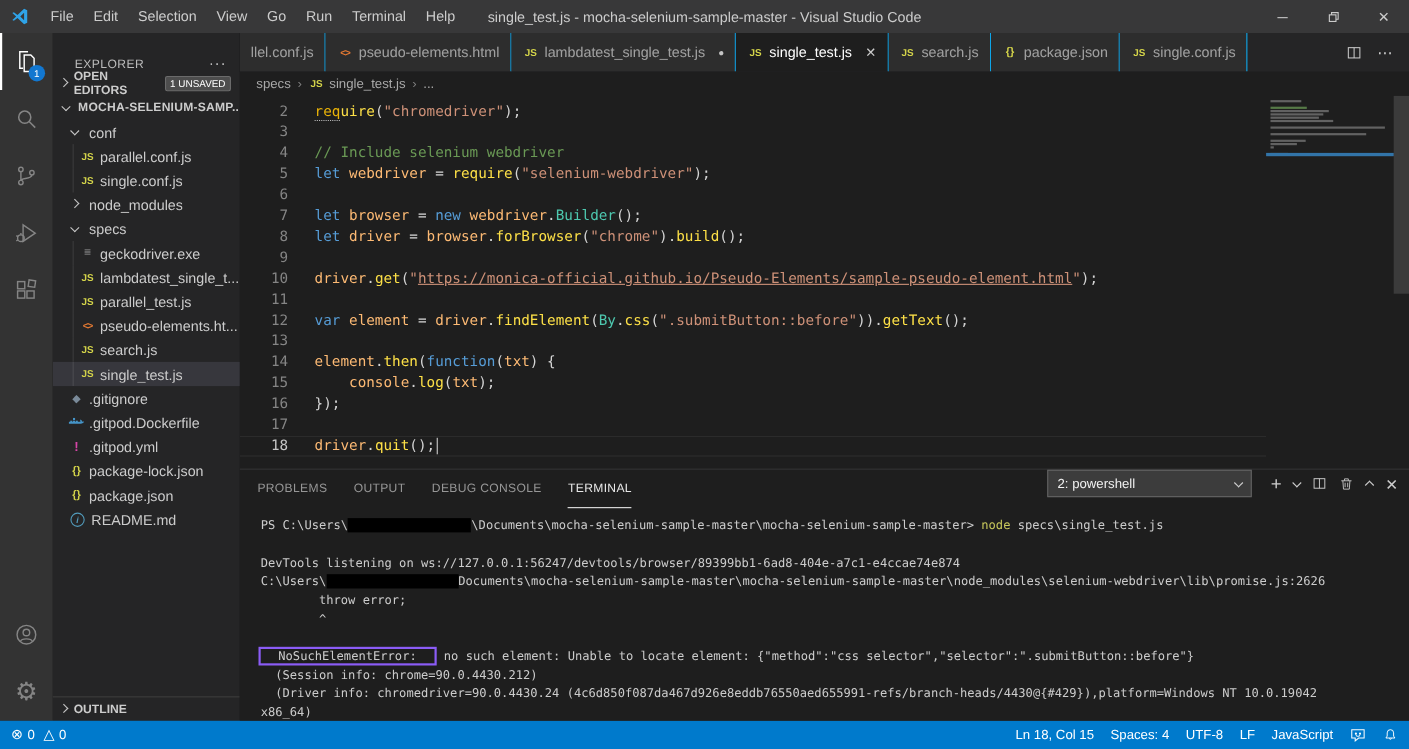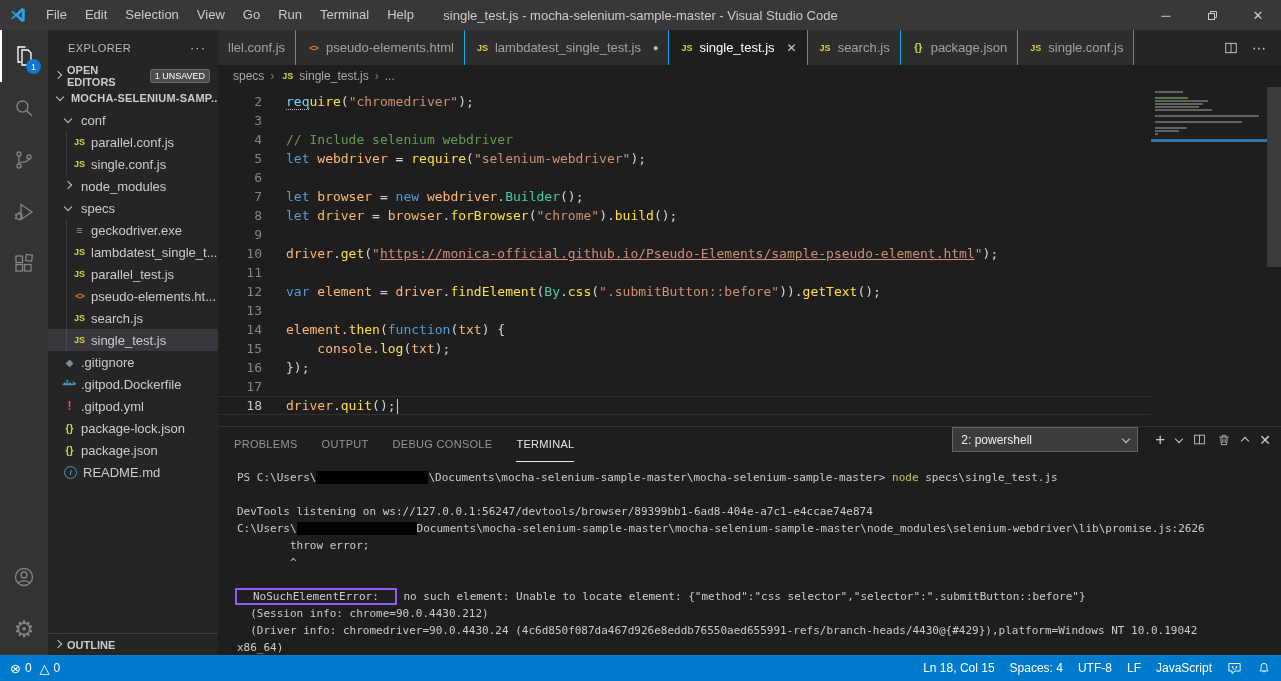--- a/index.html
+++ b/index.html
@@ -14,21 +14,21 @@
   
   .main{display:flex;height:625px}
   .activitybar{width:48px;background:#333333;display:flex;flex-direction:column;align-items:center;flex-shrink:0}
   .ab-item{width:48px;height:52px;display:flex;align-items:center;justify-content:center;position:relative;color:#858585}
   .ab-item.active{color:#ffffff;box-shadow:inset 2px 0 0 #ffffff}
   .ab-badge{position:absolute;right:7px;bottom:8px;background:#1277d0;color:#fff;font-size:9px;width:15px;height:15px;border-radius:50%;display:flex;align-items:center;justify-content:center}
   .ab-spacer{flex:1}
   .gear-glyph{font-size:23px;line-height:1;font-family:"DejaVu Sans",sans-serif}
   
   .sidebar{width:170px;background:#252526;color:#cccccc;display:flex;flex-direction:column;flex-shrink:0}
-  .sb-header{height:35px;display:flex;align-items:center;justify-content:space-between;padding:0 12px 0 20px;font-size:11px;color:#bbbbbb;letter-spacing:.4px;flex-shrink:0}
+  .sb-header{height:35px;display:flex;align-items:flex-end;justify-content:space-between;padding:0 12px 0 20px;font-size:11px;color:#bbbbbb;letter-spacing:.4px;flex-shrink:0}
   .sb-more{letter-spacing:1px;color:#ccc;font-size:13px}
   .oe-row{height:22px;display:flex;align-items:center;padding:0 8px 0 4px;font-size:11px;font-weight:bold;color:#cccccc;flex-shrink:0}
   .badge-unsaved{margin-left:auto;background:#4d4d4d;border:1px solid #6b6b6b;color:#fff;font-size:9px;padding:1px 4px;border-radius:2px;font-weight:normal;white-space:nowrap}
   .tree{flex:1;overflow:hidden;position:relative}
   .tree-row{height:22px;display:flex;align-items:center;font-size:13px;position:relative;white-space:nowrap;cursor:default}
   .tree-row.selected{background:#37373d}
   .tree-row .lbl{margin-left:4px;overflow:hidden;text-overflow:clip}
   .tree-row.root .lbl{font-weight:bold;font-size:11px;margin-left:2px;letter-spacing:.2px}
   .tree-row.g::before{content:"";position:absolute;left:18px;top:0;bottom:0;width:1px;background:rgba(255,255,255,.10)}
   .outline-row{height:21px;border-top:1px solid #3c3c3c;display:flex;align-items:center;padding-left:4px;font-weight:bold;font-size:11px;flex-shrink:0}
@@ -55,21 +55,21 @@
   .bc-sep{font-size:12px;color:#7f7f7f;margin:0 2px}
   
   .code-area{flex:1;position:relative;overflow:hidden;padding-top:5px}
   .code-line{height:19px;line-height:19px;display:flex;font-family:"DejaVu Sans Mono",monospace;font-size:13px;margin-right:130px}
   .gutter{width:44px;text-align:right;color:#858585;flex-shrink:0}
   .code-text{padding-left:24px;white-space:pre}
   .code-line.current{box-shadow:inset 0 1px 0 rgba(255,255,255,.08),inset 0 -1px 0 rgba(255,255,255,.08)}
   .code-line.current .gutter{color:#c6c6c6}
   .kw{color:#569cd6}.va{color:#fdba74}.fn{color:#fde047}.st{color:#ce9178}.co{color:#6a9955}.cl{color:#4ec9b0}.pu{color:#d4d4d4}
   .lk{color:#ce9178;text-decoration:underline}
-  .fnu{color:#7dd3fc;border-bottom:1px dotted #bbbbbb}
+  .fnu{color:#eab308;border-bottom:1px dotted #bbbbbb}
   .cursor{display:inline-block;width:1.5px;height:15px;background:#cccccc;vertical-align:middle;margin-left:1px}
   .minimap{position:absolute;top:0;right:14px;width:116px;padding-top:4px}
   .mm-line{height:2px;margin:0 0 1px 4px;background:rgba(200,200,200,.4)}
   .mm-line.mm-co{background:rgba(106,153,85,.75)}
   .mm-current{position:absolute;left:0;width:100%;height:3px;background:#3274a8}
   .v-scroll{position:absolute;top:0;right:0;width:14px;bottom:0}
   .v-thumb{position:absolute;top:0;width:100%;height:180px;background:rgba(121,121,121,.32)}
   
   .panel{height:228px;border-top:1px solid #333334;display:flex;flex-direction:column;flex-shrink:0;position:relative;background:#1e1e1e}
   .panel-header{height:34px;display:flex;align-items:flex-start;padding:0 10px 0 16px;flex-shrink:0}

